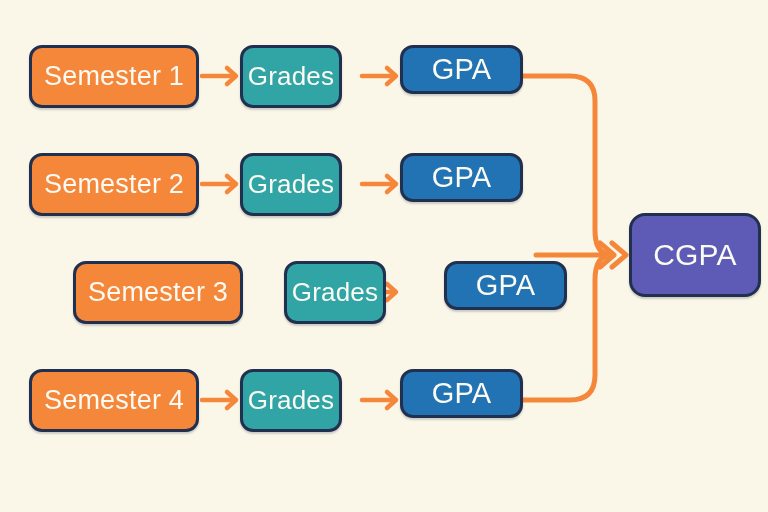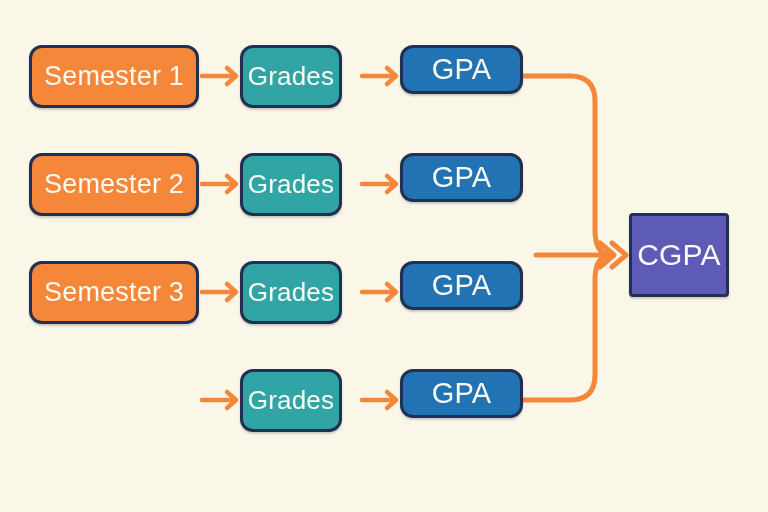--- a/index.html
+++ b/index.html
@@ -35,28 +35,28 @@
     color: var(--text, #FBFAF3);
     font-weight: normal;
     letter-spacing: 0.2px;
     box-shadow: 0 2px 2px rgba(34,48,79,0.22);
   }
   .sem    { left: 29px;  width: 170px; height: 63px; background: var(--node-orange, #F5873B); font-size: 27px; }
   .grades { left: 240px; width: 102px; height: 63px; background: var(--node-teal, #31A5A5);  font-size: 26px; }
   .gpa    { left: 400px; width: 123px; height: 49px; background: var(--node-blue, #2173B4);  font-size: 29px; }
   .r1 { top: 45px; }
   .r2 { top: 153px; }
-  .r3 { top: 261px; }
+  .r3 { top: 261px; margin-left: 44px; }
   .r4 { top: 369px; }
   .cgpa {
     left: 629px; top: 213px;
-    width: 100px; height: 84px;
+    width: 132px; height: 84px;
     background: var(--node-purple, #5D5BB5);
     font-size: 30px;
-    border-radius: 4px;
+    border-radius: 16px;
   }
 </style>
 </head>
 <body>
 
 <div class="canvas">
 
   <svg class="connector-layer" viewBox="0 0 768 512">
 
     <path class="link" d="M202,76 H234"></path>
@@ -109,20 +109,23 @@
   <div class="node sem r3">
     <span>Semester 3</span>
   </div>
   <div class="node grades r3">
     <span>Grades</span>
   </div>
   <div class="node gpa r3">
     <span>GPA</span>
   </div>
 
+  <div class="node sem r4">
+    <span>Semester 4</span>
+  </div>
   <div class="node grades r4">
     <span>Grades</span>
   </div>
   <div class="node gpa r4">
     <span>GPA</span>
   </div>
 
   <div class="node cgpa">
     <span>CGPA</span>
   </div>

